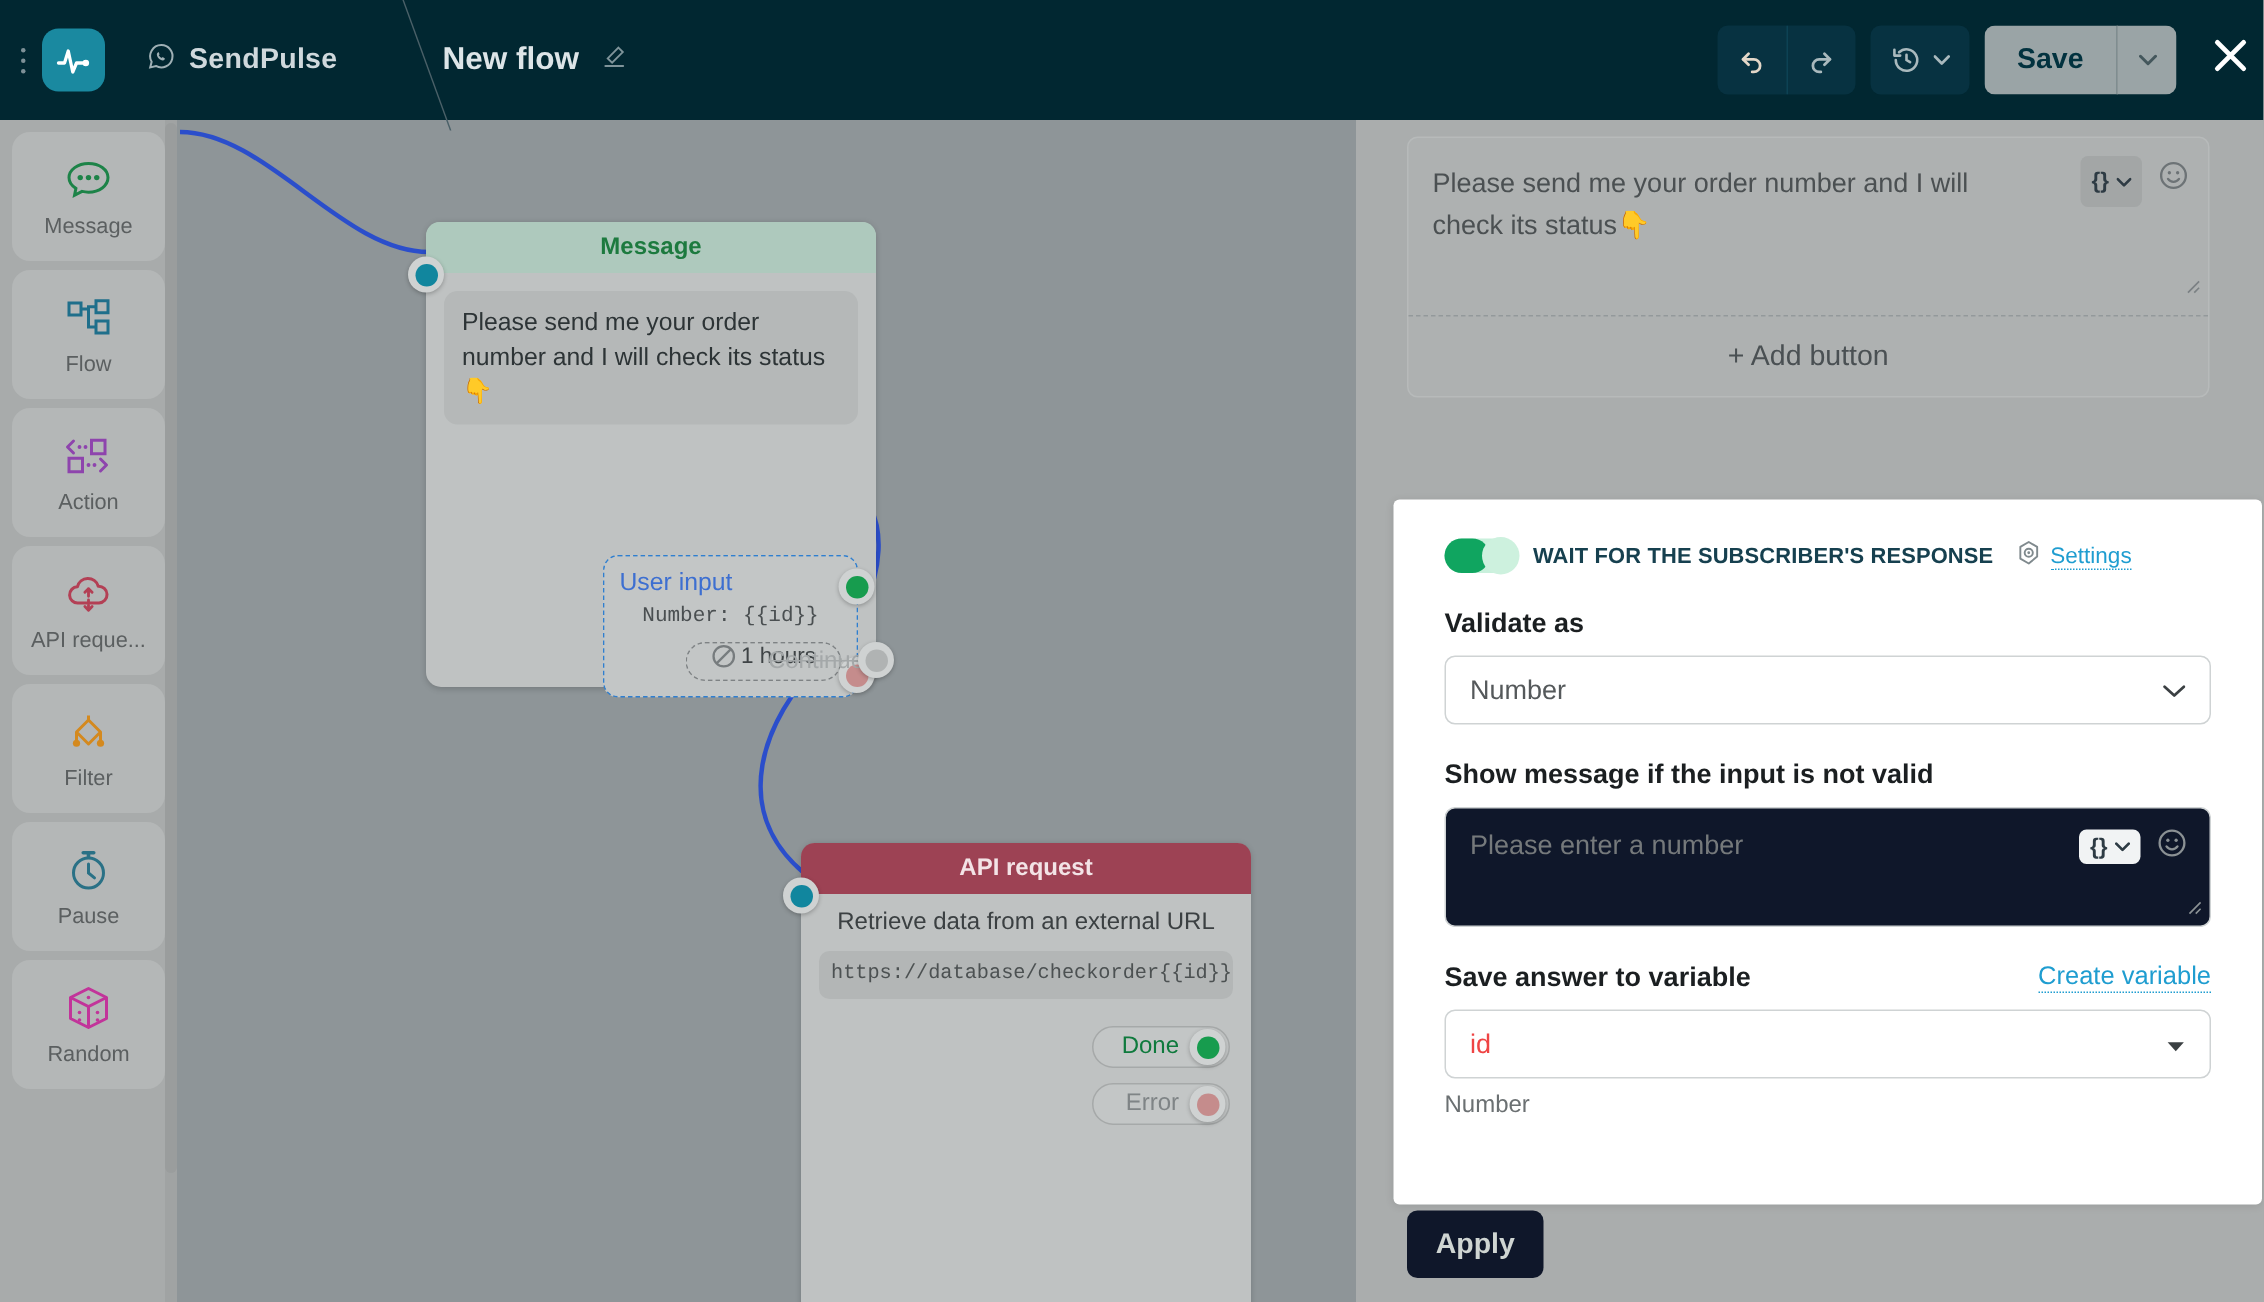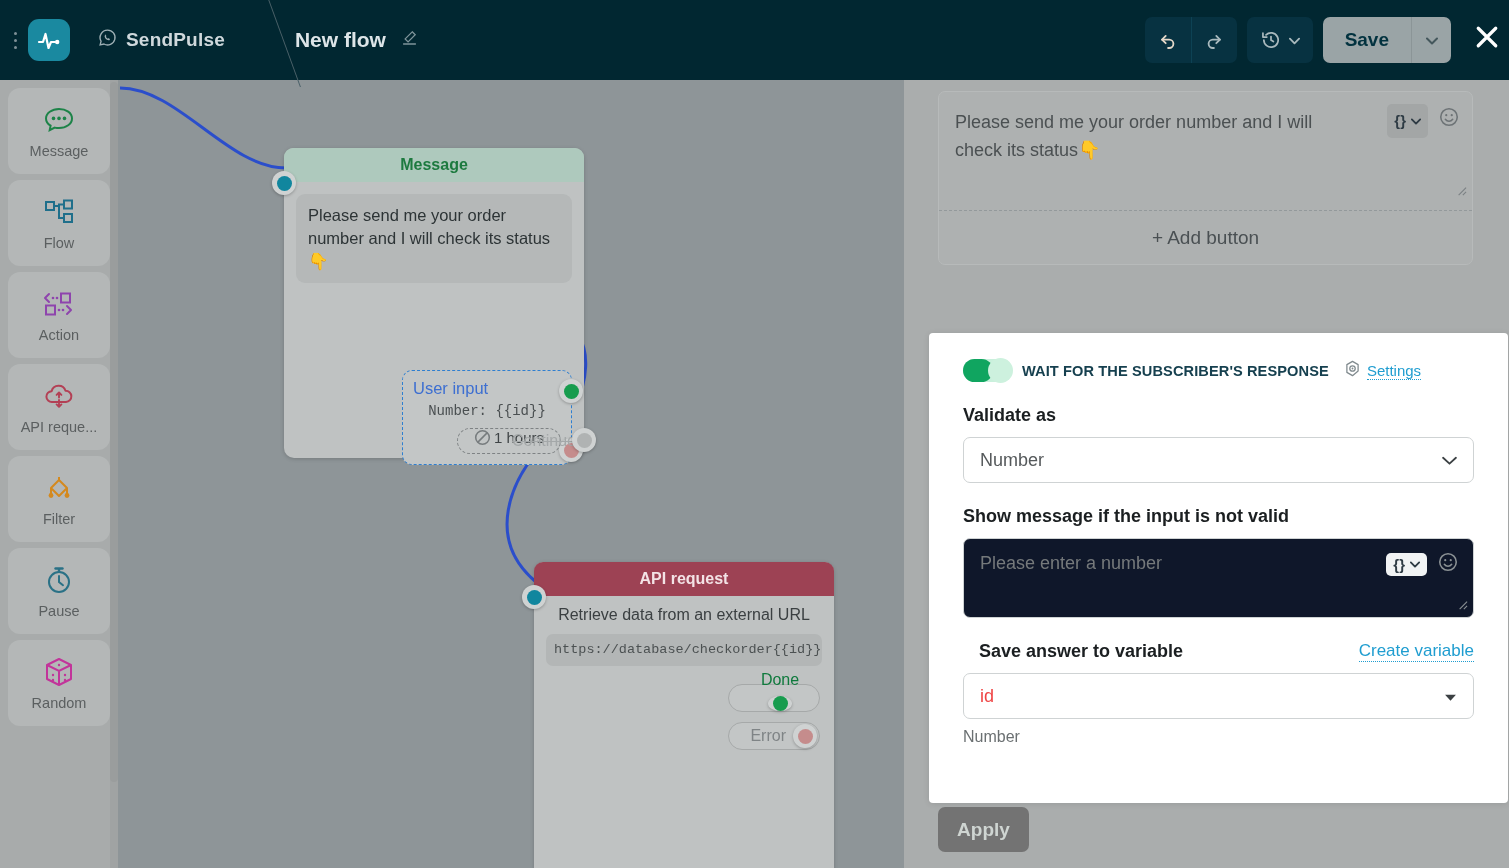--- a/index.html
+++ b/index.html
@@ -164,21 +164,21 @@
     margin: 9px 12px 0 12px; padding: 7px 8px; border-radius: 7px; background: #b3b6b6;
     font-family: "Liberation Mono", monospace; font-size: 13.5px; color: #4c5152;
     text-align: center; line-height: 18px;
   }
   .api-pill {
     margin-left: auto; height: 28px; min-width: 92px;
     border: 1px solid #a6a9a9; border-radius: 14px; background: #c3c6c6;
     display: flex; align-items: center; justify-content: flex-end; gap: 7px;
     padding: 0 2px 0 14px; font-size: 16px;
   }
-  .api-pill.done  { color: #0f7a3d; flex-direction: column; }
+  .api-pill.done  { color: #0f7a3d; }
   .api-pill.error { color: #7f8486; }
 
   
   #rightpanel {
     position: absolute; left: 904px; top: 80px; width: 605px; height: 788px;
     background: #aaadad; overflow: hidden;
   }
   .msg-editor {
     position: absolute; left: 34px; top: 11px; width: 535px;
     border: 1px solid #b7baba; border-radius: 7px; background: #aeb1b1;
@@ -238,21 +238,21 @@
   }
   .invalid-textarea .ed-tools { right: 14px; top: 12px; }
   .invalid-textarea .var-chip { background: #f1f3f4; }
 
   .row-between { display:flex; align-items:flex-end; justify-content: space-between; }
   .create-var { color: #1f9dd0; font-size: 17px; border-bottom: 1px dotted #1f9dd0; cursor:pointer; }
   .var-type { font-size: 16px; color: #6b7072; margin-top: 9px; }
 
   .apply-btn {
     position: absolute; left: 34px; top: 727px;
-    width: 91px; height: 45px; border-radius: 7px; background: #737373;
+    width: 91px; height: 45px; border-radius: 7px; background: #0f172a;
     color: #cfd5d2; font-size: 19px; font-weight: bold;
     display:flex; align-items:center; justify-content:center; cursor: pointer;
   }
 
   svg.edge { position:absolute; left:0; top:0; width:786px; height:788px; pointer-events:none; }
 </style>
 </head>
 <body>
 
 <div id="app">
@@ -603,21 +603,21 @@
           </span>
         </div>
         <span class="resize-grip">
           <svg width="13" height="13" viewBox="0 0 14 14">
               <path d="M13 5L5 13M13 9.5L9.5 13" stroke="#8b9194" stroke-width="1.2"></path>
             </svg>
         </span>
       </div>
 
       <div class="row-between" style="margin-top:23px;">
-        <div class="field-label" style="margin-top:0;margin-left:16px;">Save answer to variable</div>
+        <div class="field-label" style="margin-top:0;">Save answer to variable</div>
         <div class="create-var">Create variable</div>
       </div>
 
       <div class="select-box var-select">
         <span>id</span>
         <span class="caret">
           <svg width="13" height="9" viewBox="0 0 12 8">
               <path d="M1 1.5L6 7L11 1.5" fill="#3b4043"></path>
             </svg>
         </span>

